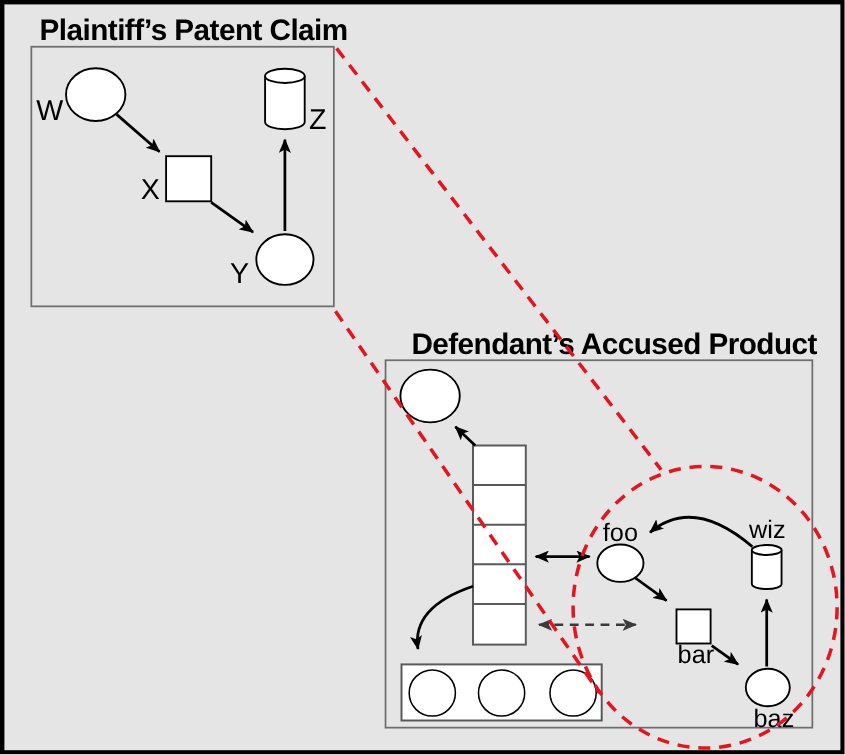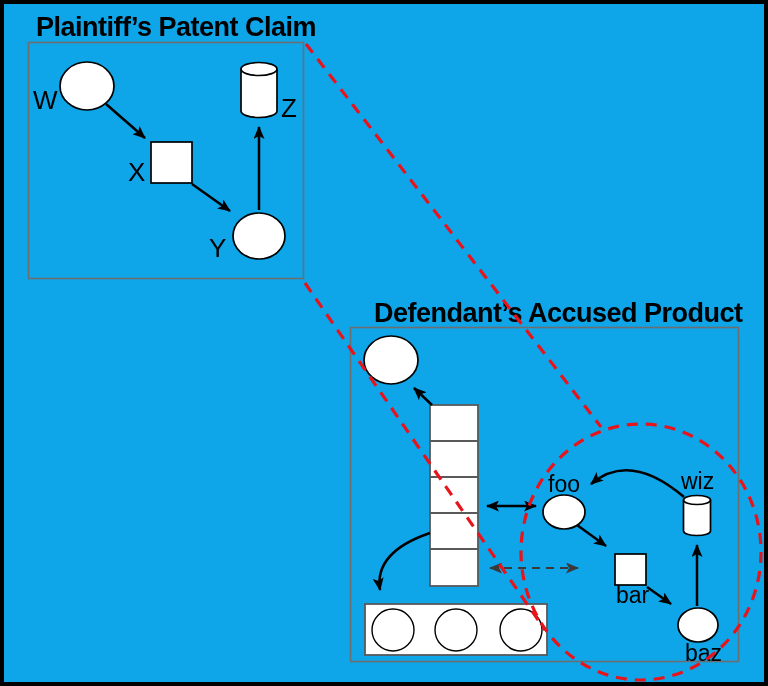--- a/index.html
+++ b/index.html
@@ -1,16 +1,16 @@
 <!DOCTYPE html>
 <html><head>
 <meta charset="utf-8">
 <style>
   html,body{margin:0;padding:0;background:#fff;}
-  .page{position:relative;width:768px;height:686px;background:#0ea5e9;overflow:hidden;}
+  .page{position:relative;width:768px;height:686px;background:#e5e5e5;overflow:hidden;}
   svg{display:block;}
   .title{font-family:"Liberation Sans",sans-serif;font-weight:bold;font-size:27px;letter-spacing:-0.5px;fill:#000;}
   .nlabel{font-family:"Liberation Sans",sans-serif;font-weight:500;font-size:26px;fill:#000;}
   .slabel{font-family:"Liberation Sans",sans-serif;font-weight:500;font-size:23px;fill:#000;}
   .node{fill:#ffffff;stroke:#000000;stroke-width:1.7;}
   .gray{fill:#ffffff;stroke:#58595b;stroke-width:1.8;}
   .grayline{stroke:#58595b;stroke-width:1.8;}
   .box{fill:none;stroke:#6d6e70;stroke-width:1.6;}
   .arrow{fill:none;stroke:#000000;stroke-width:2.5;}
   .dasharrow{fill:none;stroke:#3a3a3a;stroke-width:2.2;stroke-dasharray:8 6;}

